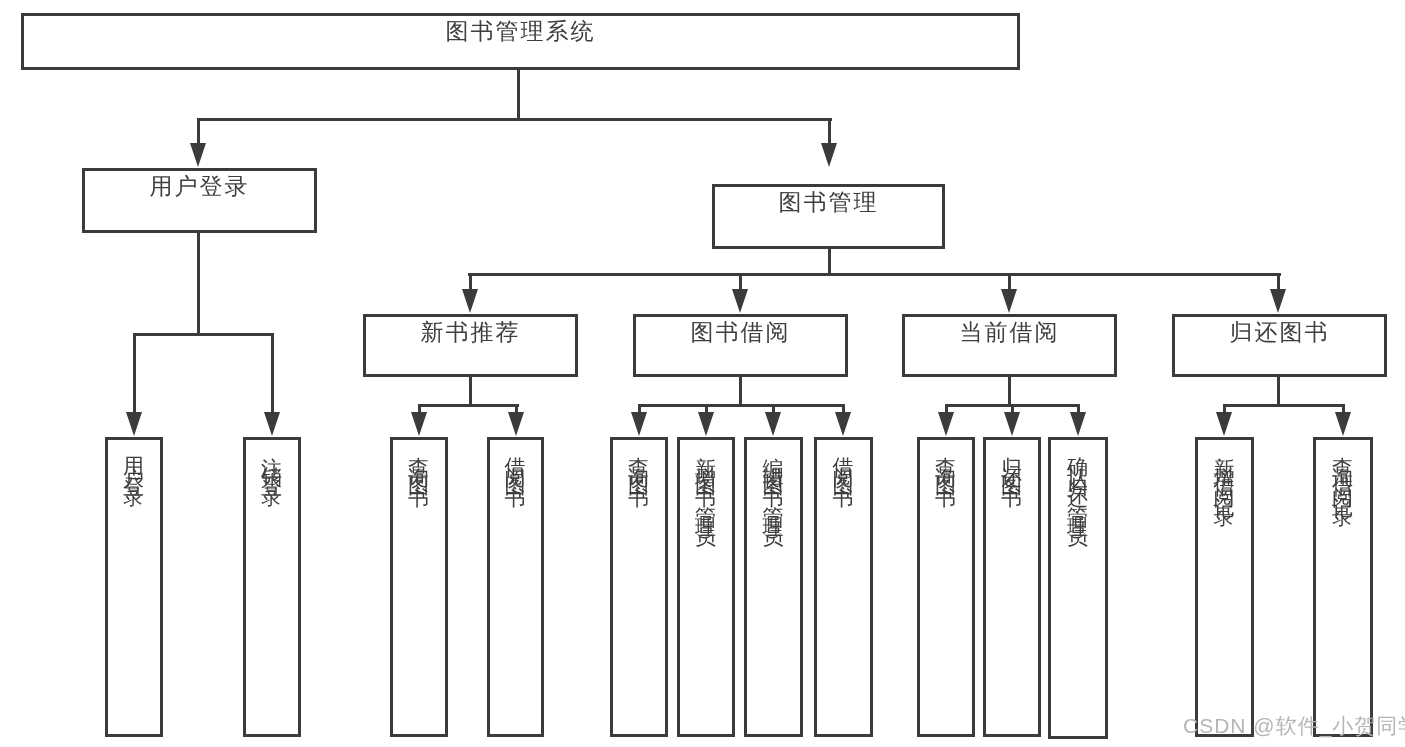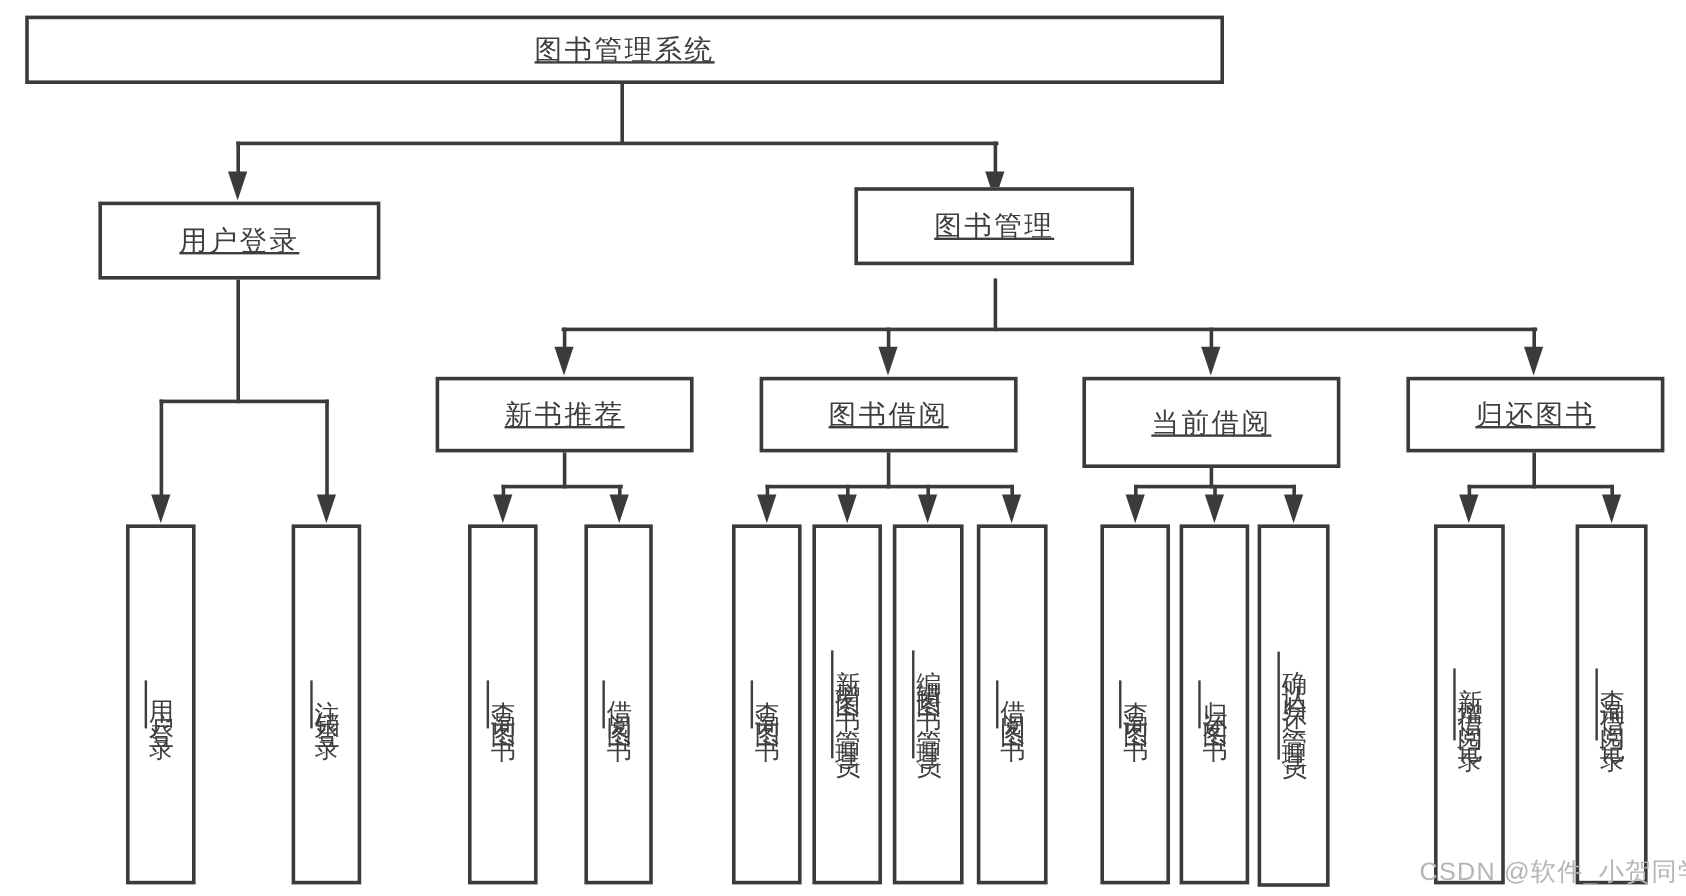--- a/index.html
+++ b/index.html
@@ -11,22 +11,22 @@
   *{margin:0;padding:0;box-sizing:border-box}
   body{background:#fff;font-family:"Liberation Sans","DejaVu Sans",sans-serif}
   .canvas{
     position:relative;width:1405px;height:747px;
     background:var(--background);overflow:hidden;
   }
   
   .box{
     position:absolute;background:var(--background);
     border:3px solid var(--line);
-    display:flex;align-items:center;justify-content:center;
-    color:var(--text);z-index:2;text-decoration:underline;
+    display:flex;justify-content:center;
+    color:var(--text);z-index:2;
   }
   .box-h{font-size:23px;letter-spacing:2px;text-align:center;white-space:nowrap}
   .box-v .vtext{
     writing-mode:vertical-rl;
     font-size:21px;letter-spacing:10px;line-height:1.1;
     white-space:nowrap;
   }
   
   .line{position:absolute;background:var(--line);z-index:0}
   
@@ -106,31 +106,31 @@
   <div class="arrow" style="left:1216px;top:412px"></div>
   <div class="arrow" style="left:1335px;top:412px"></div>
 
   <div class="box box-h" style="left:21px;top:13px;width:999px;height:57px">
     <span>图书管理系统</span>
   </div>
 
   <div class="box box-h" style="left:82px;top:168px;width:235px;height:65px">
     <span>用户登录</span>
   </div>
-  <div class="box box-h" style="left:712px;top:156px;width:233px;height:65px">
+  <div class="box box-h" style="left:712px;top:184px;width:233px;height:65px">
     <span>图书管理</span>
   </div>
 
   <div class="box box-h" style="left:363px;top:314px;width:215px;height:63px">
     <span>新书推荐</span>
   </div>
   <div class="box box-h" style="left:633px;top:314px;width:215px;height:63px">
     <span>图书借阅</span>
   </div>
-  <div class="box box-h" style="left:902px;top:314px;width:215px;height:76px">
+  <div class="box box-h" style="left:902px;top:314px;width:215px;height:63px">
     <span>当前借阅</span>
   </div>
   <div class="box box-h" style="left:1172px;top:314px;width:215px;height:63px">
     <span>归还图书</span>
   </div>
 
   <div class="box box-v" style="left:105px;top:437px;width:58px;height:300px">
     <span class="vtext">用户登录</span>
   </div>
   <div class="box box-v" style="left:243px;top:437px;width:58px;height:300px">

